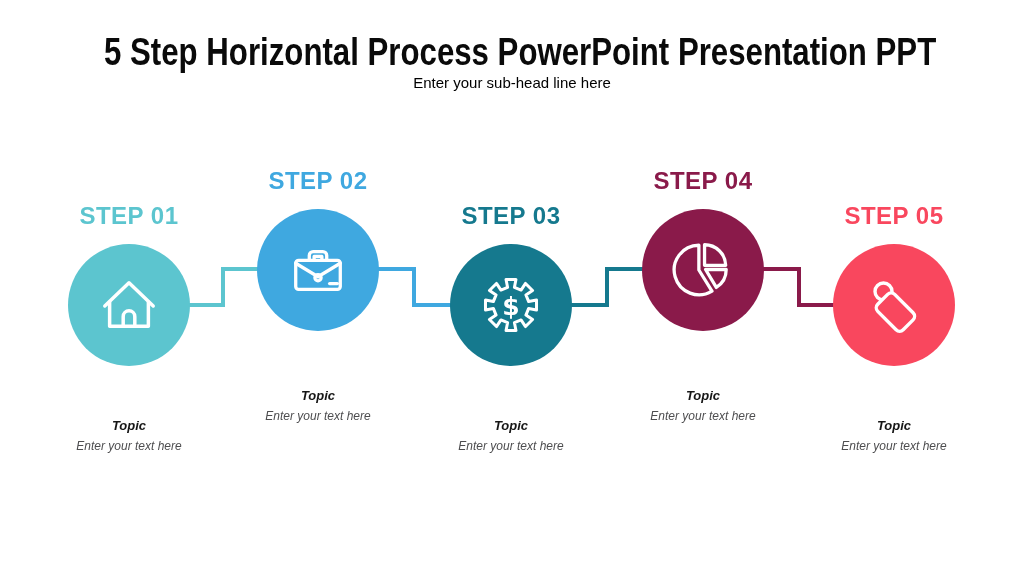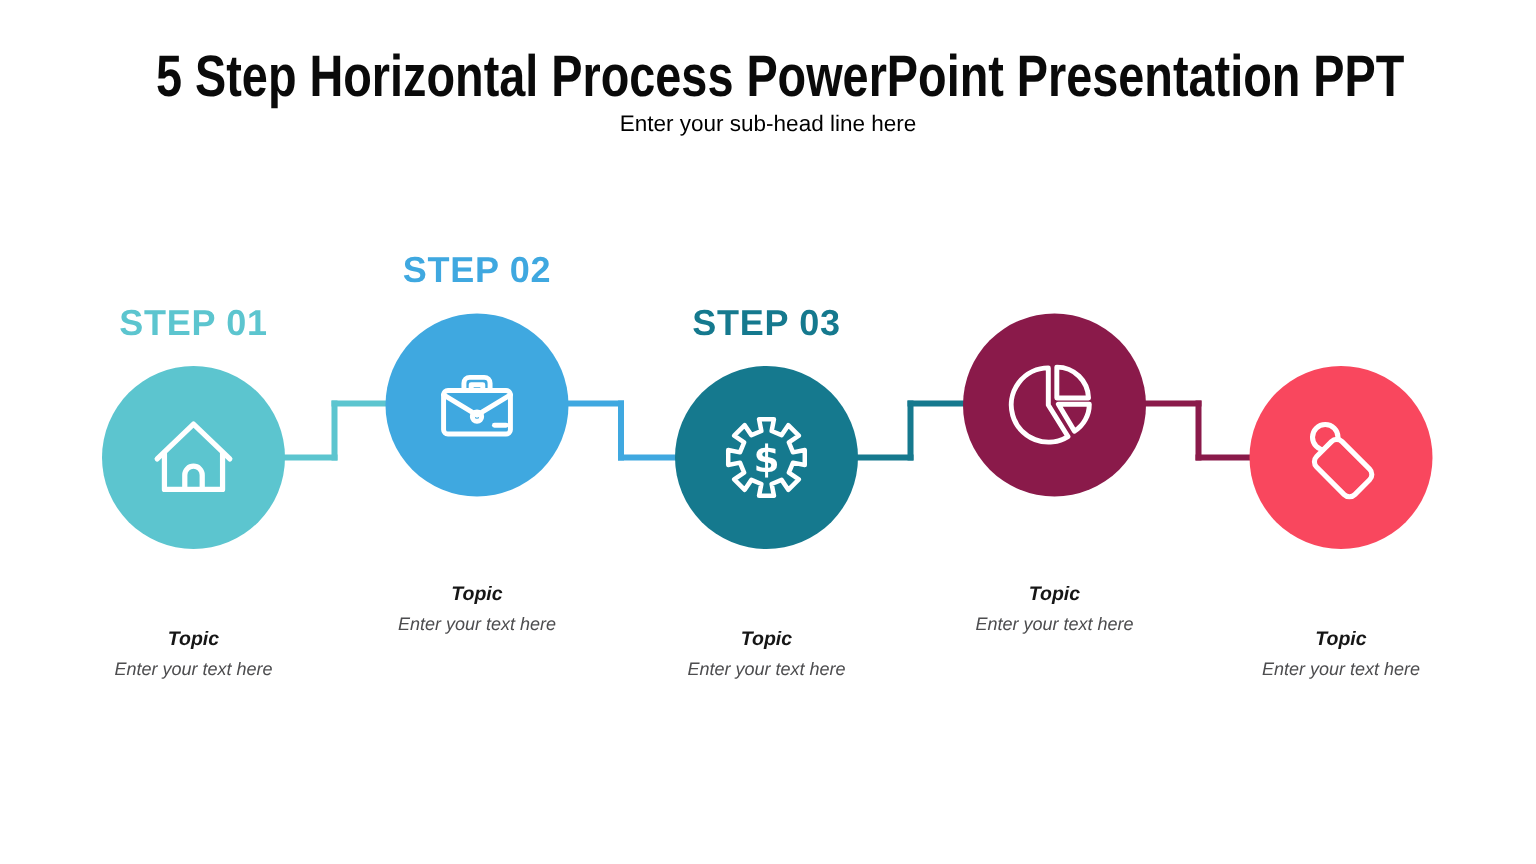--- a/index.html
+++ b/index.html
@@ -117,36 +117,38 @@
           <text x="32" y="33" text-anchor="middle" dominant-baseline="central" font-size="25" font-weight="bold" fill="#ffffff" font-family="DejaVu Sans, sans-serif">$</text>
         </svg>
       </div>
       <div class="topic">
         <div class="topic-title">Topic</div>
         <div class="topic-desc">Enter your text here</div>
       </div>
     </div>
 
     <div class="step high" style="left: 623px; --c: #8A1A4A;">
+      <div class="step-label">STEP 04</div>
       <div class="circle">
         <svg width="66" height="66" viewBox="0 0 64 64">
           <g class="icon-stroke" stroke-width="3.2">
             <path d="M28 32 L28 8 A24 24 0 1 0 40.7 52.4 Z"></path>
             <path d="M33.5 7.5 L33.5 27.5 L54 27.5 A20.5 20.5 0 0 0 33.5 7.5 Z"></path>
             <path d="M34.5 31.5 L54.5 31.5 A20.5 20.5 0 0 1 44.9 48.9 Z"></path>
           </g>
         </svg>
       </div>
       <div class="topic">
         <div class="topic-title">Topic</div>
         <div class="topic-desc">Enter your text here</div>
       </div>
     </div>
 
     <div class="step low" style="left: 814px; --c: #F9475E;">
+      <div class="step-label">STEP 05</div>
       <div class="circle">
         <svg width="64" height="64" viewBox="0 0 64 64">
           <circle class="icon-stroke" stroke-width="3.4" cx="21.5" cy="18.5" r="8.5"></circle>
           <rect class="icon-stroke" stroke-width="3.4" style="fill:var(--c)" x="20" y="24" width="36" height="24" rx="5" transform="rotate(45 32 32)"></rect>
         </svg>
       </div>
       <div class="topic">
         <div class="topic-title">Topic</div>
         <div class="topic-desc">Enter your text here</div>
       </div>

